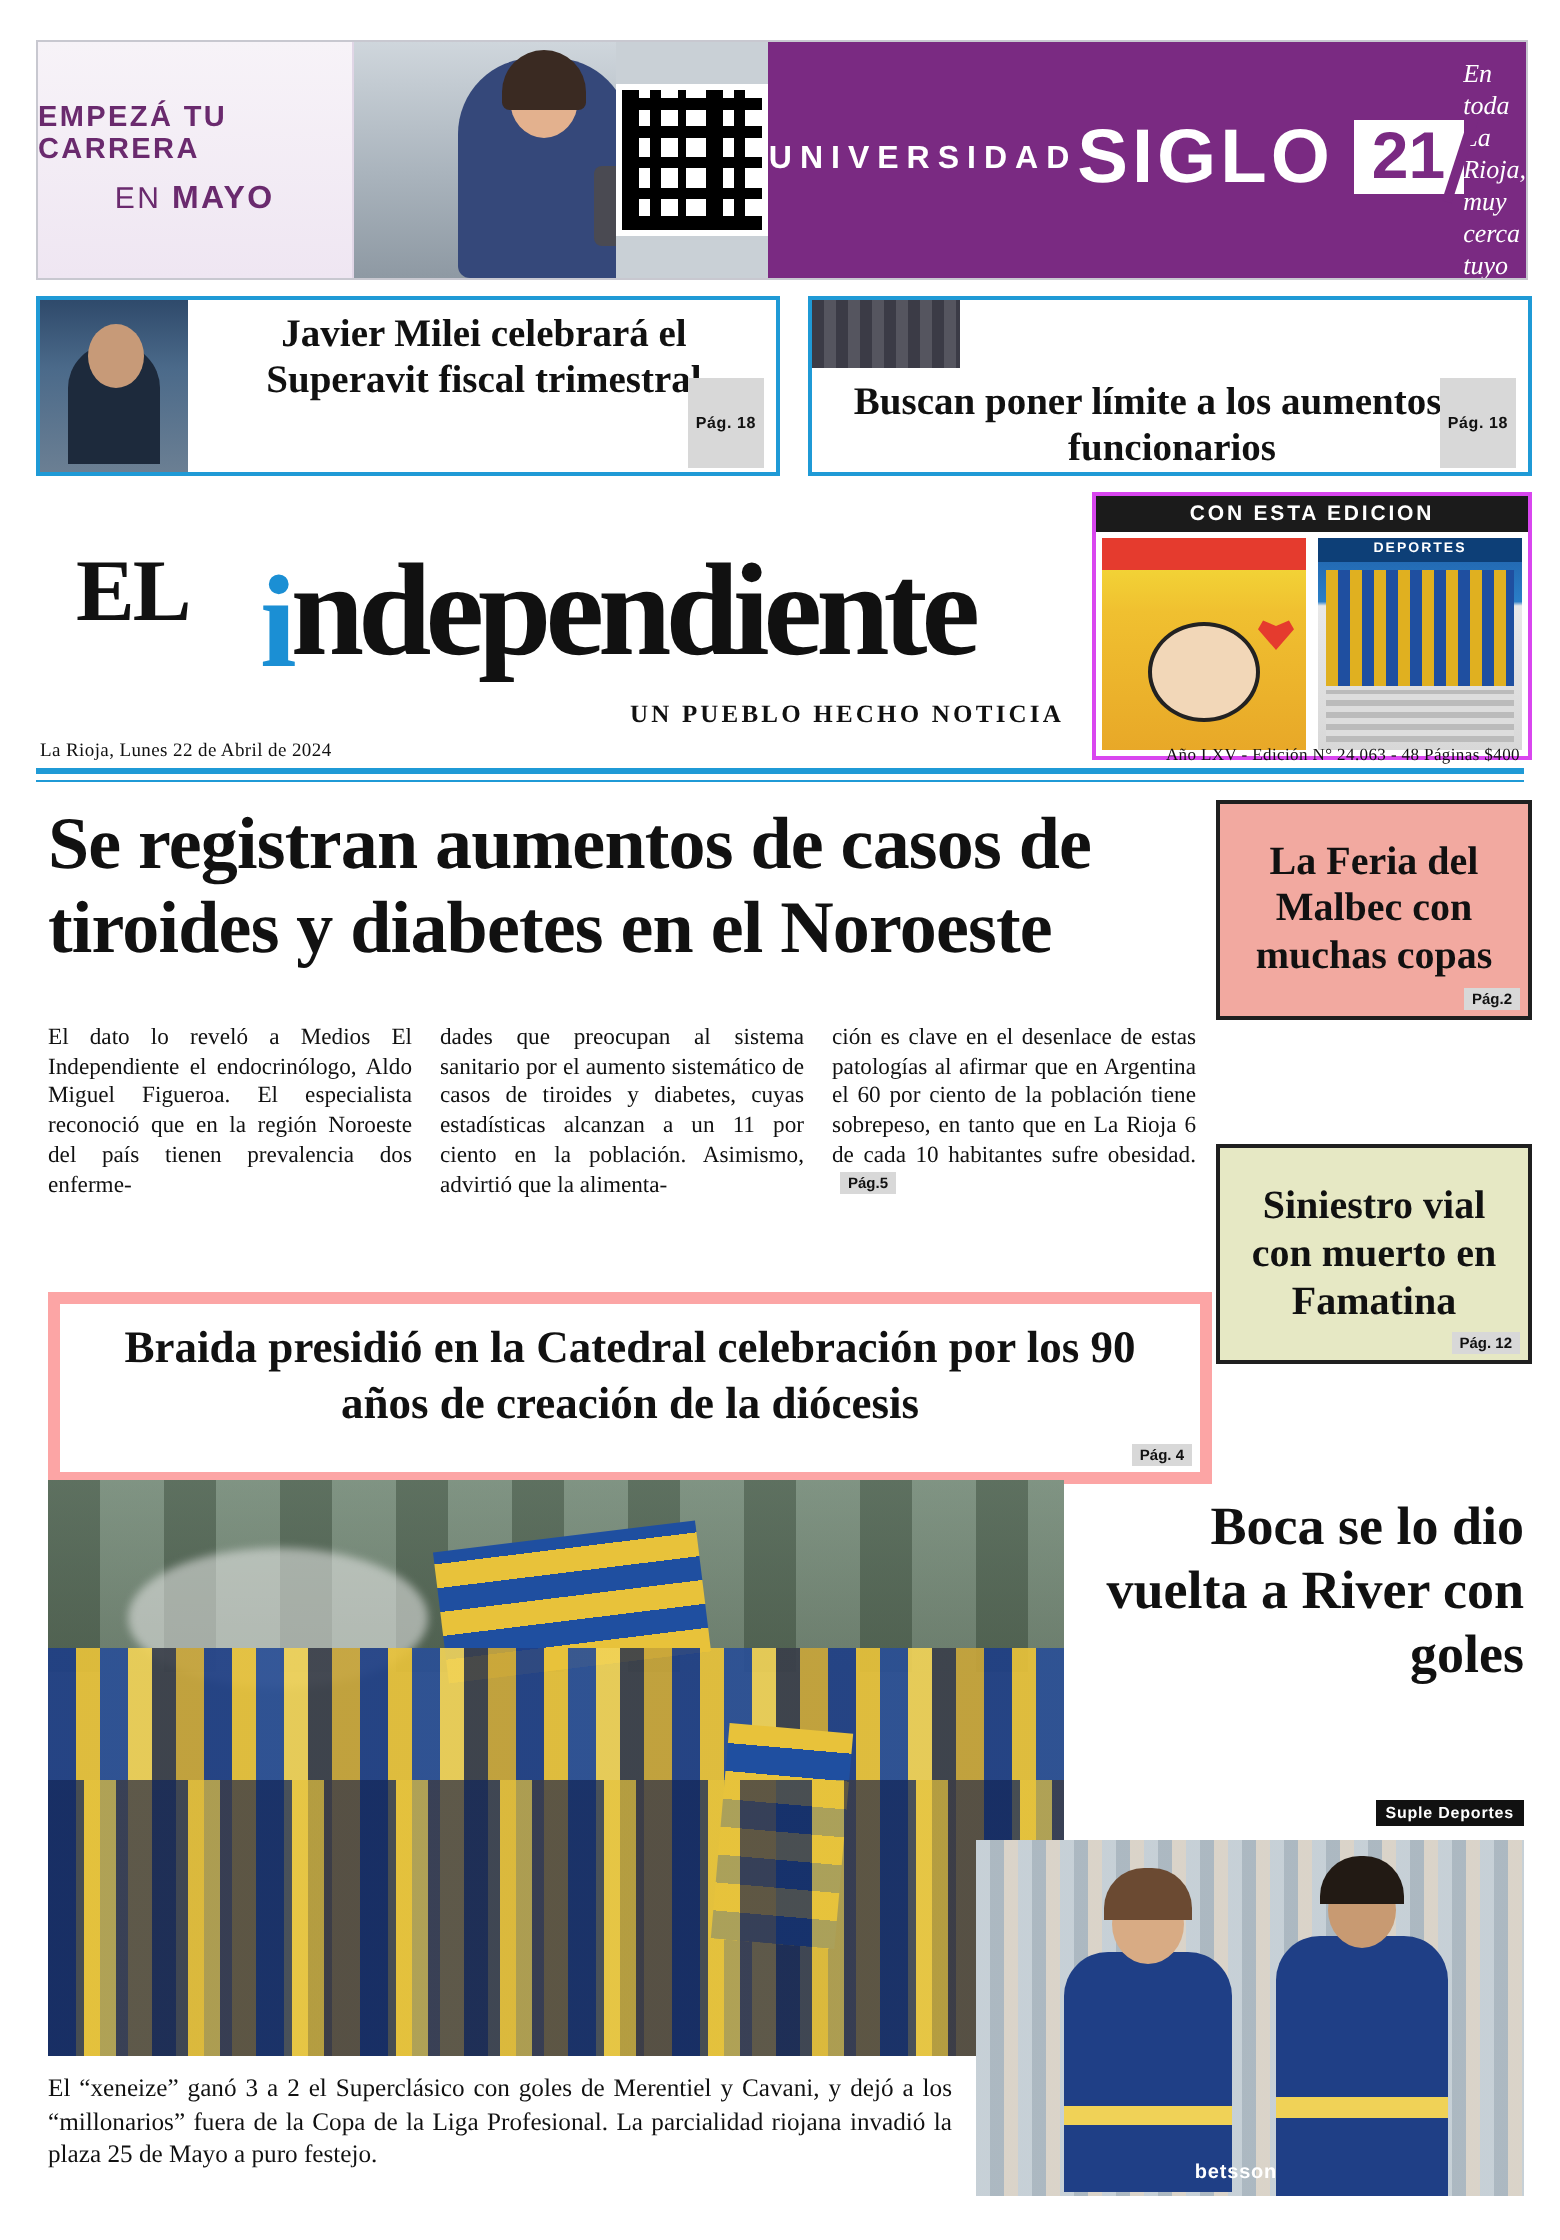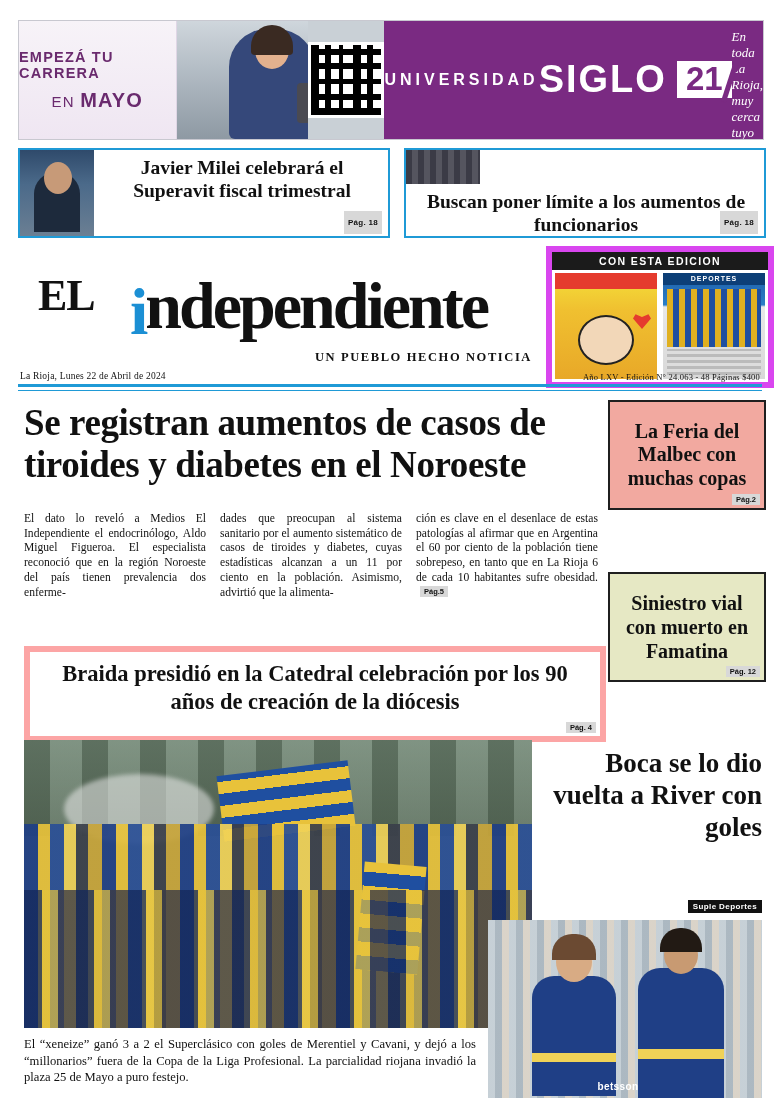--- a/index.html
+++ b/index.html
@@ -31,21 +31,21 @@
     border-right:1px solid #e0d6e6;
   }
   .ad-left .l1{
     font-family:"Liberation Sans",sans-serif;
     font-size:14.5px;letter-spacing:1.2px;color:#6a2a6e;font-weight:600;
   }
   .ad-left .l2{
     font-family:"Liberation Sans",sans-serif;
     font-size:15px;letter-spacing:1.2px;color:#6a2a6e;margin-top:8px;
   }
-  .ad-left .l2 b{font-size:20px;font-weight:700;}
+  .ad-left .l2 b{font-size:16px;font-weight:700;}
   .ad-photo{
     width:190px;height:100%;
     background:linear-gradient(180deg,#cfd6dc 0%,#aab4bd 55%,#8e99a3 100%);
     position:relative;overflow:hidden;
   }
   .ad-photo .person{
     position:absolute;left:52px;top:8px;width:86px;height:110px;
     background:#35487a;border-radius:38px 38px 6px 6px;
   }
   .ad-photo .head{
@@ -73,21 +73,21 @@
   }
   .ad-right{
     flex:1;background:#7a2a82;
     display:flex;flex-direction:row;align-items:center;justify-content:center;
     color:#fff;position:relative;
   }
   .uni-top{
     font-family:"Liberation Sans",sans-serif;
     font-size:16px;letter-spacing:4px;font-weight:600;
   }
-  .uni-row{display:flex;align-items:flex-end;gap:10px;margin-top:-2px;}
+  .uni-row{display:flex;align-items:flex-start;gap:10px;margin-top:-2px;}
   .uni-siglo{
     font-family:"Liberation Sans",sans-serif;
     font-size:38px;font-weight:700;letter-spacing:2px;line-height:1;
   }
   .uni-21{
     background:#fff;color:#7a2a82;font-family:"Liberation Sans",sans-serif;
     font-size:33px;font-weight:700;padding:1px 9px 3px 9px;line-height:1;
     position:relative;
   }
   .uni-21 .slash{
@@ -108,21 +108,21 @@
   .teaser .txt{
     flex:1;position:relative;padding:6px 8px 0 10px;
   }
   .teaser .txt .h{
     font-family:"Liberation Serif",serif;font-weight:700;font-size:19.5px;line-height:1.18;
     text-align:center;color:#111;
   }
   .teaser .pag{
     position:absolute;right:6px;bottom:2px;background:#d8d8d8;color:#111;
     font-family:"Liberation Sans",sans-serif;font-size:8px;font-weight:700;
-    padding:7px 4px;letter-spacing:.3px;
+    padding:18px 4px;letter-spacing:.3px;
   }
   .thumb-milei{
     background:linear-gradient(180deg,#2f4a6b 0%,#4b6a8a 40%,#6b7f93 100%);
     position:relative;
   }
   .thumb-milei:after{
     content:"";position:absolute;left:14px;top:22px;width:46px;height:60px;
     background:#1d2a3c;border-radius:22px 22px 0 0;
   }
   .thumb-milei:before{
@@ -134,21 +134,21 @@
     position:relative;
   }
   .thumb-congress:after{
     content:"";position:absolute;left:0;bottom:0;width:100%;height:40px;
     background:repeating-linear-gradient(90deg,#3b3b46 0 6px,#55555f 6px 12px);
   }
 
   
   .sup{
     position:absolute;left:546px;top:246px;width:216px;height:130px;
-    border:6px solid #d946ef;background:#fff;overflow:hidden;
+    border:2px solid #d946ef;background:#fff;overflow:hidden;
   }
   .sup-title{
     height:18px;background:#1b1b1b;color:#fff;
     font-family:"Liberation Sans",sans-serif;font-size:10.5px;font-weight:700;
     letter-spacing:1.4px;text-align:center;line-height:18px;
   }
   .sup-covers{display:flex;height:112px;}
   .cover{flex:1;margin:3px;position:relative;overflow:hidden;}
   .cover-kids{
     background:linear-gradient(180deg,#f4e03a 0%,#f0c030 35%,#e8a828 100%);

